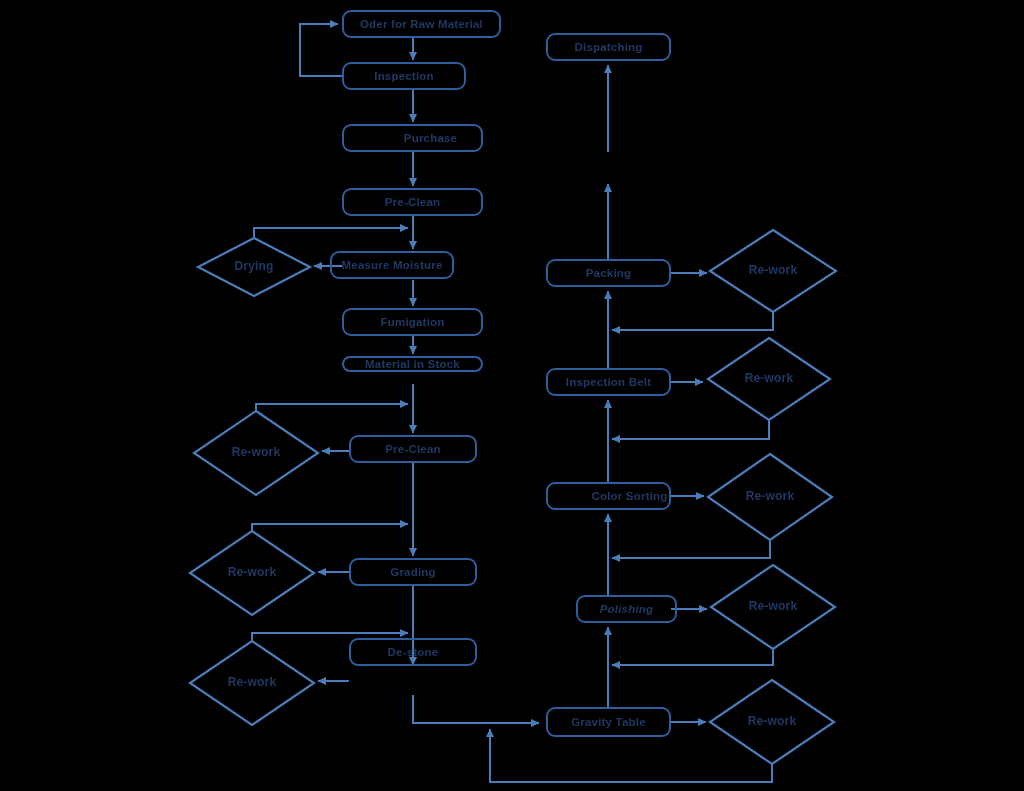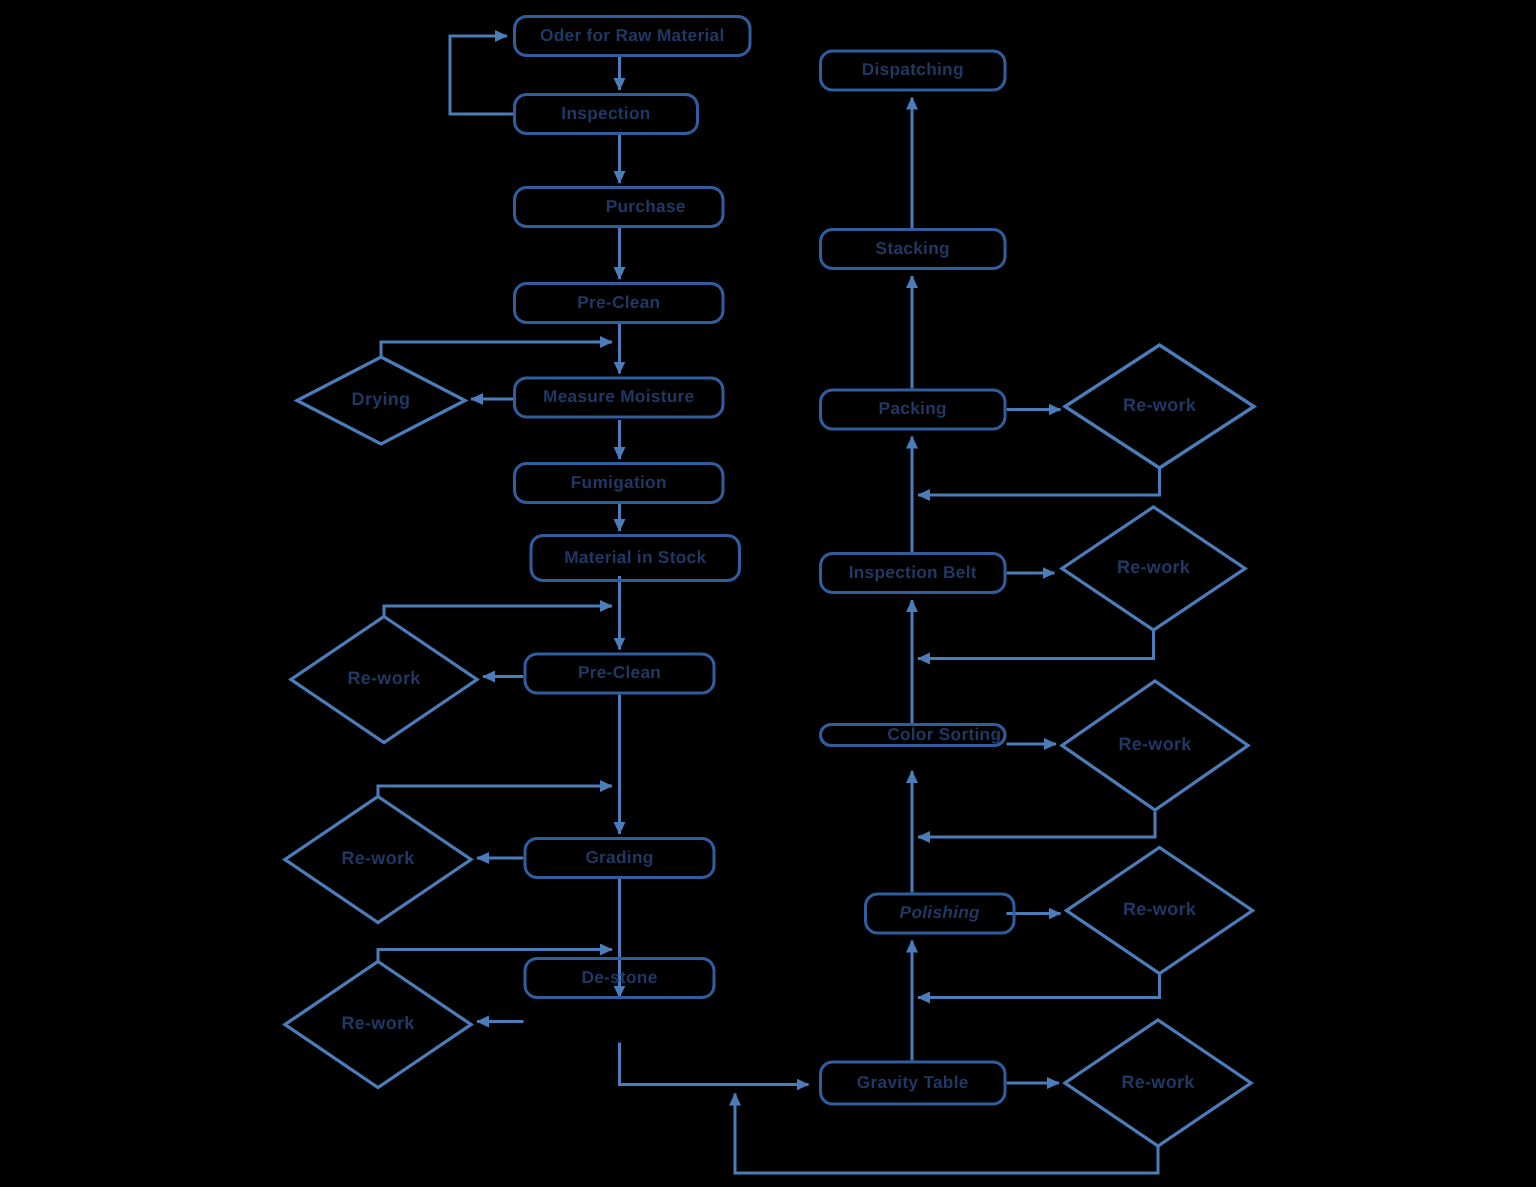--- a/index.html
+++ b/index.html
@@ -116,32 +116,31 @@
     <polygon class="diamond" points="773,565 835,607 773,649 711,607"></polygon>
     <polygon class="diamond" points="770,454 832,497 770,540 708,497"></polygon>
     <polygon class="diamond" points="769,338 830,379 769,420 708,379"></polygon>
     <polygon class="diamond" points="773,230 836,271 773,312 710,271"></polygon>
   </svg>
 
   <div class="box" style="left:342px;top:10px;width:159px;height:28px;">Oder for Raw Material</div>
   <div class="box" style="left:342px;top:62px;width:124px;height:28px;text-align:right;">Inspection</div>
   <div class="box" style="left:342px;top:124px;width:141px;height:28px;padding-left:36px;">Purchase</div>
   <div class="box" style="left:342px;top:188px;width:141px;height:28px;">Pre-Clean</div>
-  <div class="box" style="left:342px;top:251px;width:141px;height:28px;">Measure Moisture</div>
+  <div class="box" style="left:330px;top:251px;width:124px;height:28px;">Measure Moisture</div>
   <div class="box" style="left:342px;top:308px;width:141px;height:28px;">Fumigation</div>
-  <div class="box" style="left:342px;top:356px;width:141px;height:32px;margin-left:11px;">Material in Stock</div>
+  <div class="box" style="left:342px;top:356px;width:141px;height:16px;">Material in Stock</div>
   <div class="box" style="left:349px;top:435px;width:128px;height:28px;">Pre-Clean</div>
   <div class="box" style="left:349px;top:558px;width:128px;height:28px;">Grading</div>
   <div class="box" style="left:349px;top:638px;width:128px;height:28px;">De-stone</div>
 
   <div class="box" style="left:546px;top:33px;width:125px;height:28px;">Dispatching</div>
-  <div class="box" style="left:546px;top:152px;width:125px;height:28px;">Stacking</div>
   <div class="box" style="left:546px;top:259px;width:125px;height:28px;">Packing</div>
   <div class="box" style="left:546px;top:368px;width:125px;height:28px;">Inspection Belt</div>
-  <div class="box" style="left:546px;top:482px;width:125px;height:16px;padding-left:42px;">Color Sorting</div>
+  <div class="box" style="left:546px;top:482px;width:125px;height:28px;padding-left:42px;">Color Sorting</div>
   <div class="box" style="left:576px;top:595px;width:101px;height:28px;font-style:italic;">Polishing</div>
   <div class="box" style="left:546px;top:707px;width:125px;height:30px;">Gravity Table</div>
 
   <div class="dlabel" style="left:204px;top:259px;">Drying</div>
   <div class="dlabel" style="left:206px;top:445px;">Re-work</div>
   <div class="dlabel" style="left:202px;top:565px;">Re-work</div>
   <div class="dlabel" style="left:202px;top:675px;">Re-work</div>
   <div class="dlabel" style="left:722px;top:714px;">Re-work</div>
   <div class="dlabel" style="left:723px;top:599px;">Re-work</div>
   <div class="dlabel" style="left:720px;top:489px;">Re-work</div>

